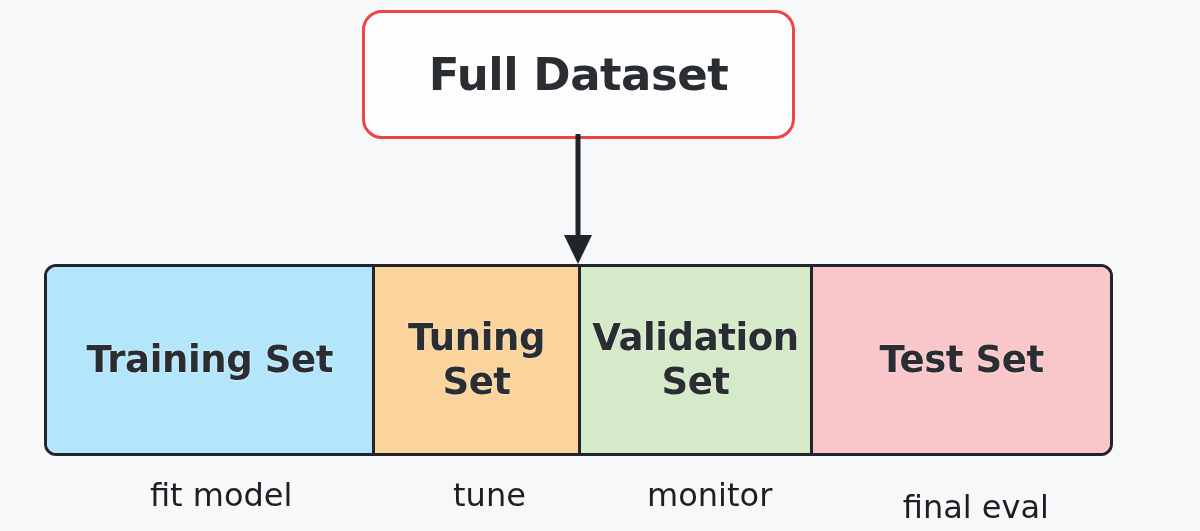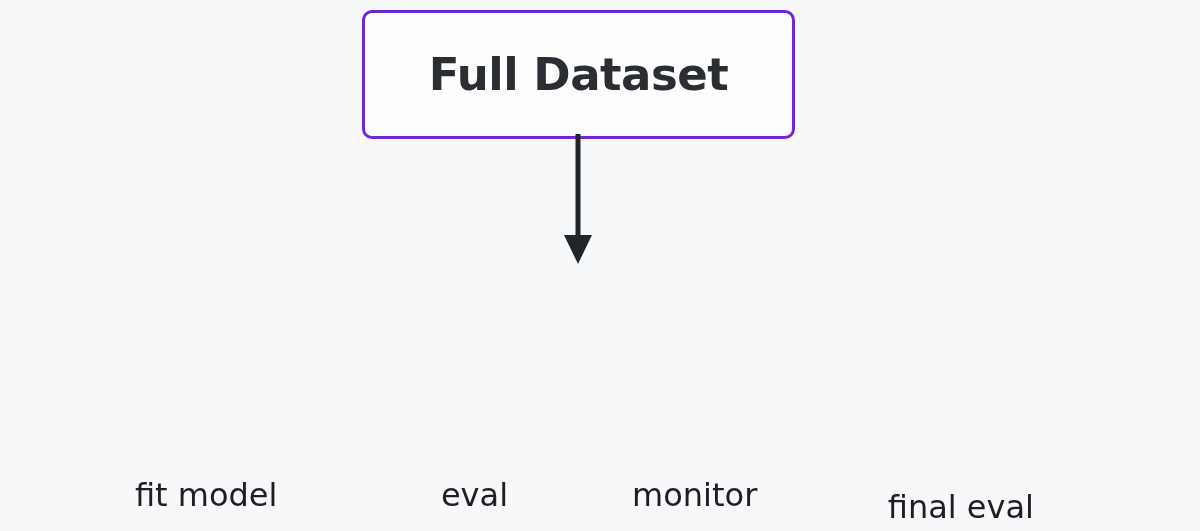--- a/index.html
+++ b/index.html
@@ -21,22 +21,22 @@
 
   
   .root-box {
     position: absolute;
     left: 362px;
     top: 10px;
     width: 433px;
     height: 129px;
     box-sizing: border-box;
     background: #fdfdfd;
-    border: 3px solid #6d28d9;
-    border-radius: 10px;
+    border: 3px solid #ef4444;
+    border-radius: 20px;
     display: flex;
     align-items: center;
     justify-content: center;
   }
   .root-box-label {
     font-size: 45px;
     font-weight: bold;
     color: #2a2e33;
     letter-spacing: -0.5px;
     text-shadow: 0 0 2px #ffffff;
@@ -84,21 +84,21 @@
     font-weight: bold;
     color: #2a2e33;
     line-height: 1.18;
     letter-spacing: -0.4px;
     text-shadow: 0 0 2px #ffffff;
   }
 
   
   .captions {
     position: absolute;
-    left: 41px;
+    left: 56px;
     top: 464px;
     width: 1069px;
     height: 62px;
     display: flex;
   }
   .caption-cell {
     display: flex;
     align-items: center;
     justify-content: center;
   }
@@ -116,27 +116,41 @@
 
   <div class="root-box">
     <span class="root-box-label">Full Dataset</span>
   </div>
 
   <svg class="arrow-svg" viewBox="0 0 44 134">
     <line x1="22" y1="0" x2="22" y2="112" stroke="#21252b" stroke-width="5"></line>
     <polygon points="22,130 8,101 36,101" fill="#21252b"></polygon>
   </svg>
 
+  <div class="split-bar">
+    <div class="segment" style="flex:0 0 30.9%; background:#b3e6fb;">
+      <span class="segment-label">Training Set</span>
+    </div>
+    <div class="segment" style="flex:0 0 19.3%; background:#fad49a;">
+      <span class="segment-label">Tuning Set</span>
+    </div>
+    <div class="segment" style="flex:0 0 21.9%; background:#d4eac8;">
+      <span class="segment-label">Validation Set</span>
+    </div>
+    <div class="segment" style="flex:0 0 27.9%; background:#f9c6ca;">
+      <span class="segment-label">Test Set</span>
+    </div>
+  </div>
 
   <div class="captions">
     <div class="caption-cell" style="flex:0 0 30.9%;">
       <span class="caption-text">fit model</span>
     </div>
     <div class="caption-cell" style="flex:0 0 19.3%;">
-      <span class="caption-text">eval</span>
+      <span class="caption-text">tune</span>
     </div>
     <div class="caption-cell" style="flex:0 0 21.9%;text-align:center;">
       <span class="caption-text">monitor</span>
     </div>
     <div class="caption-cell" style="flex:0 0 27.9%;align-items:flex-end;">
       <span class="caption-text">final eval</span>
     </div>
   </div>
 
 </div>

